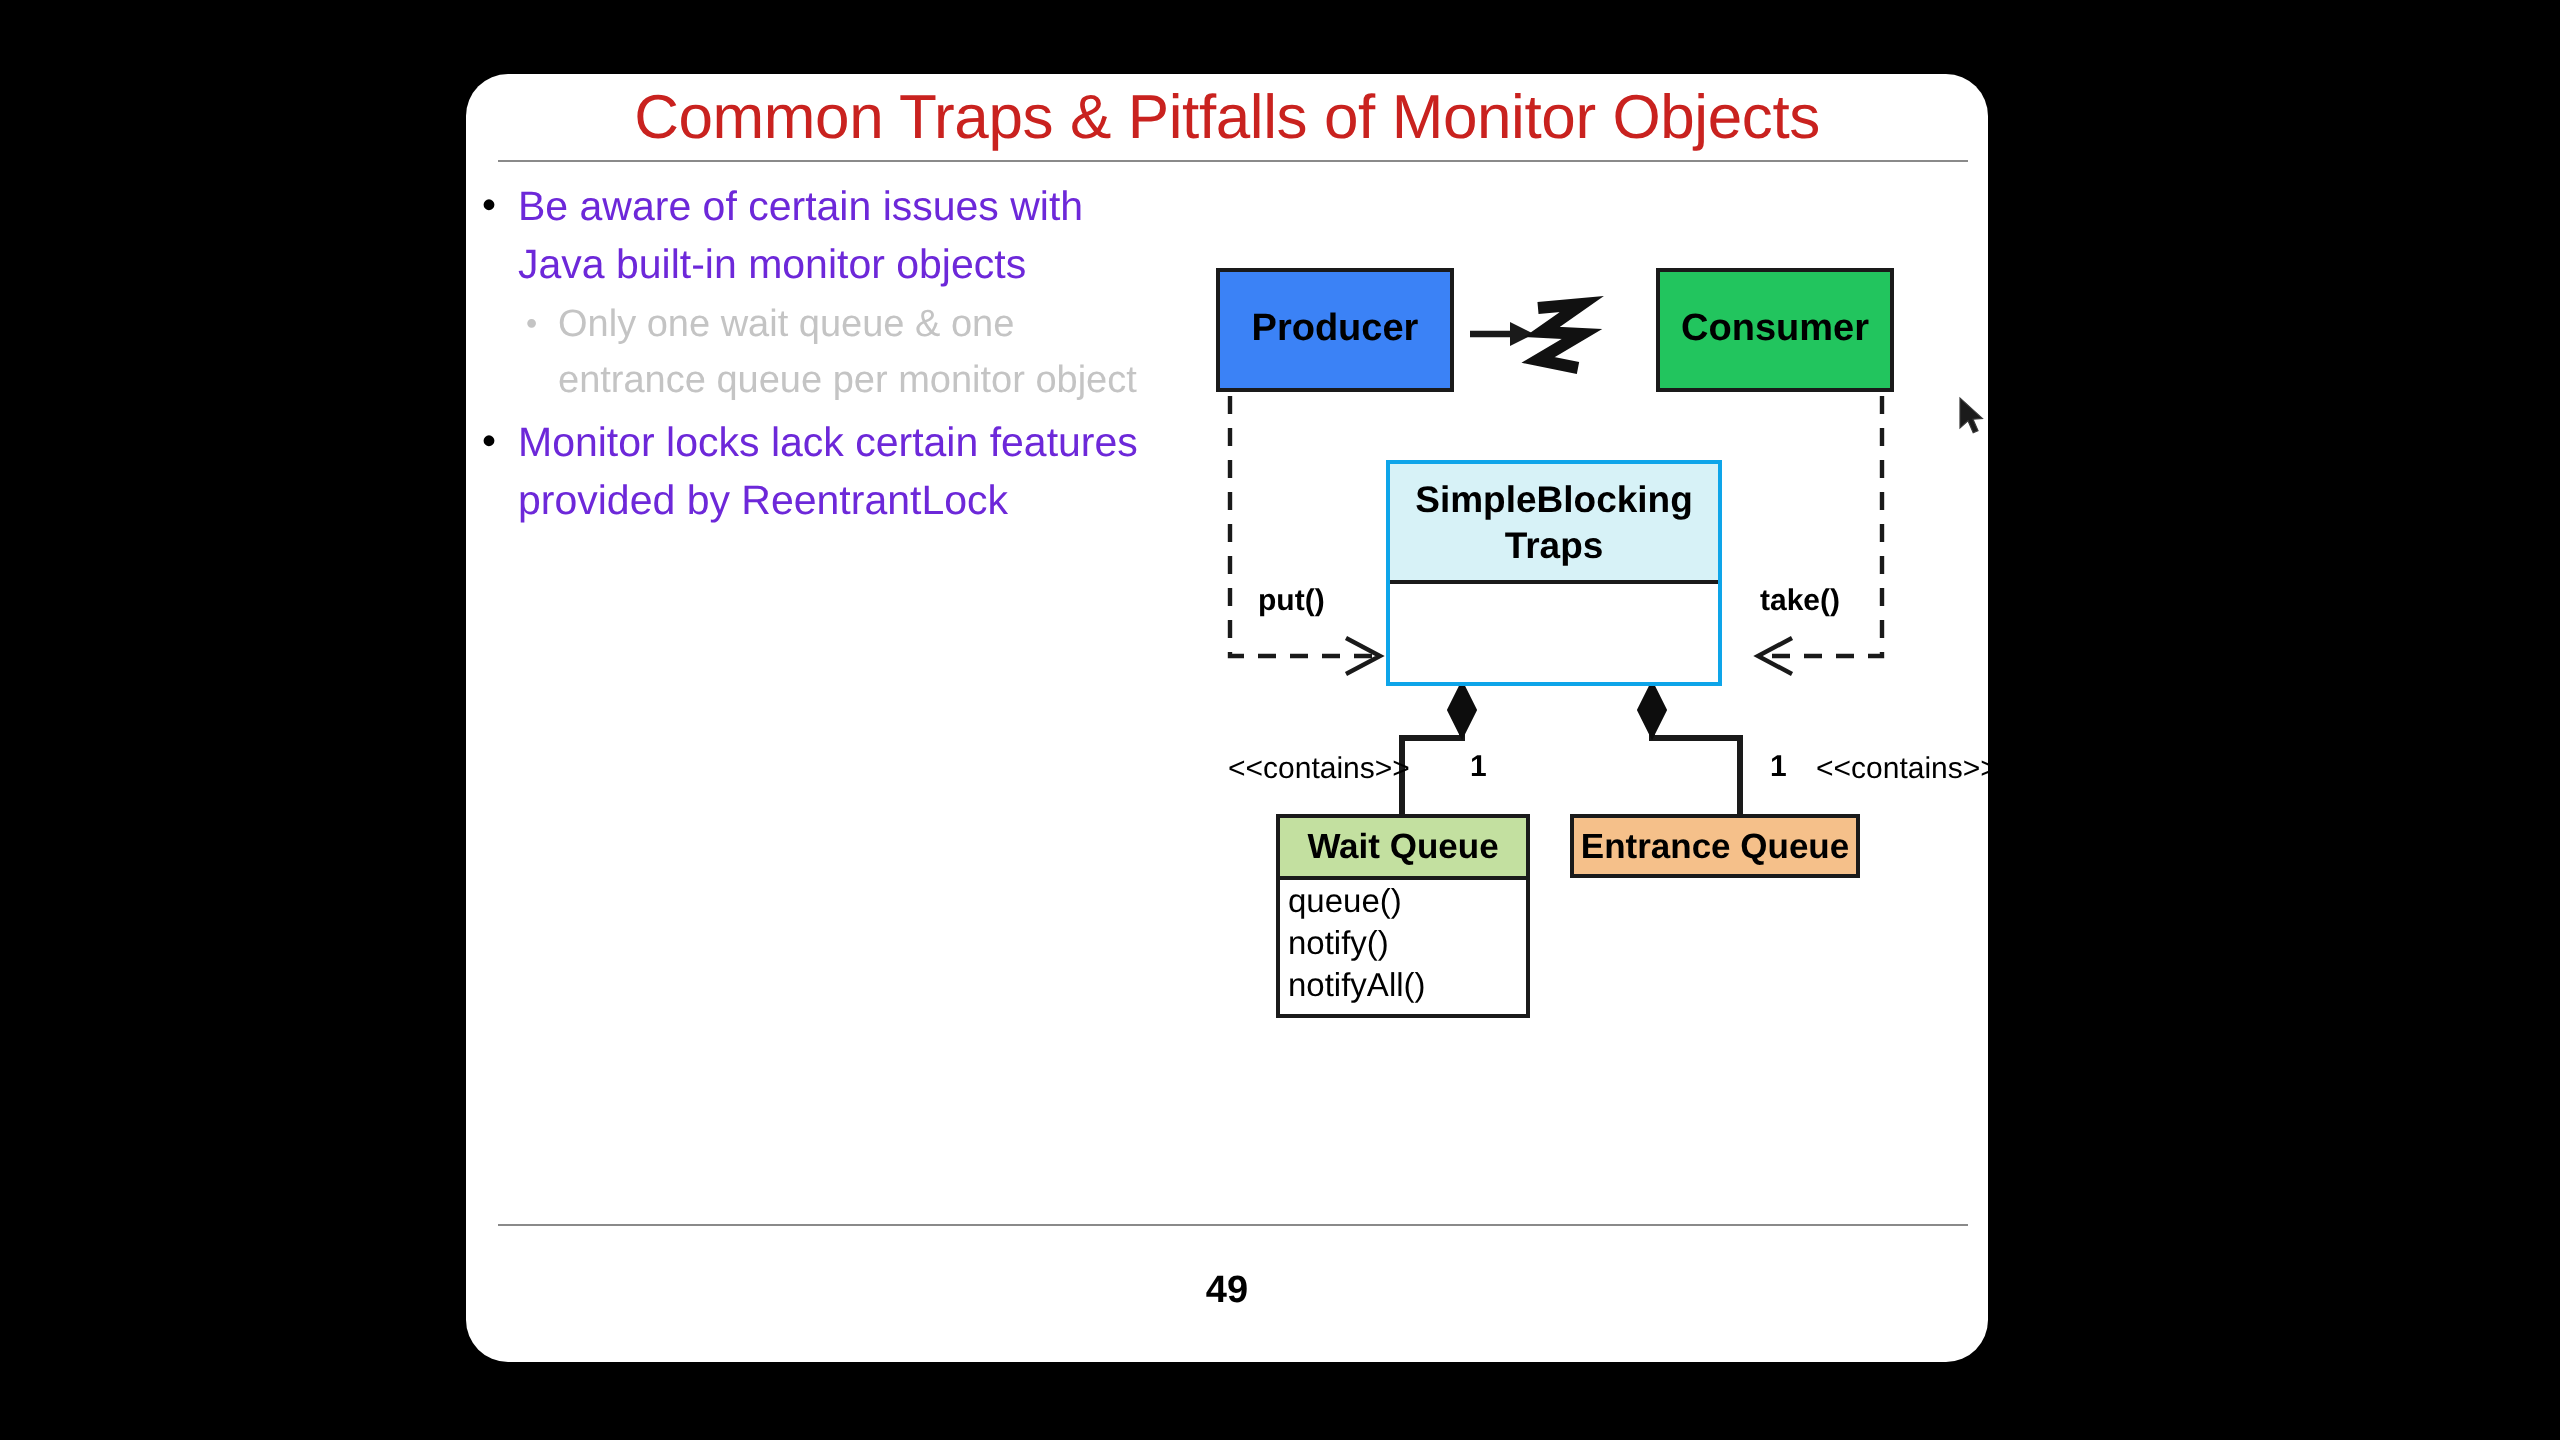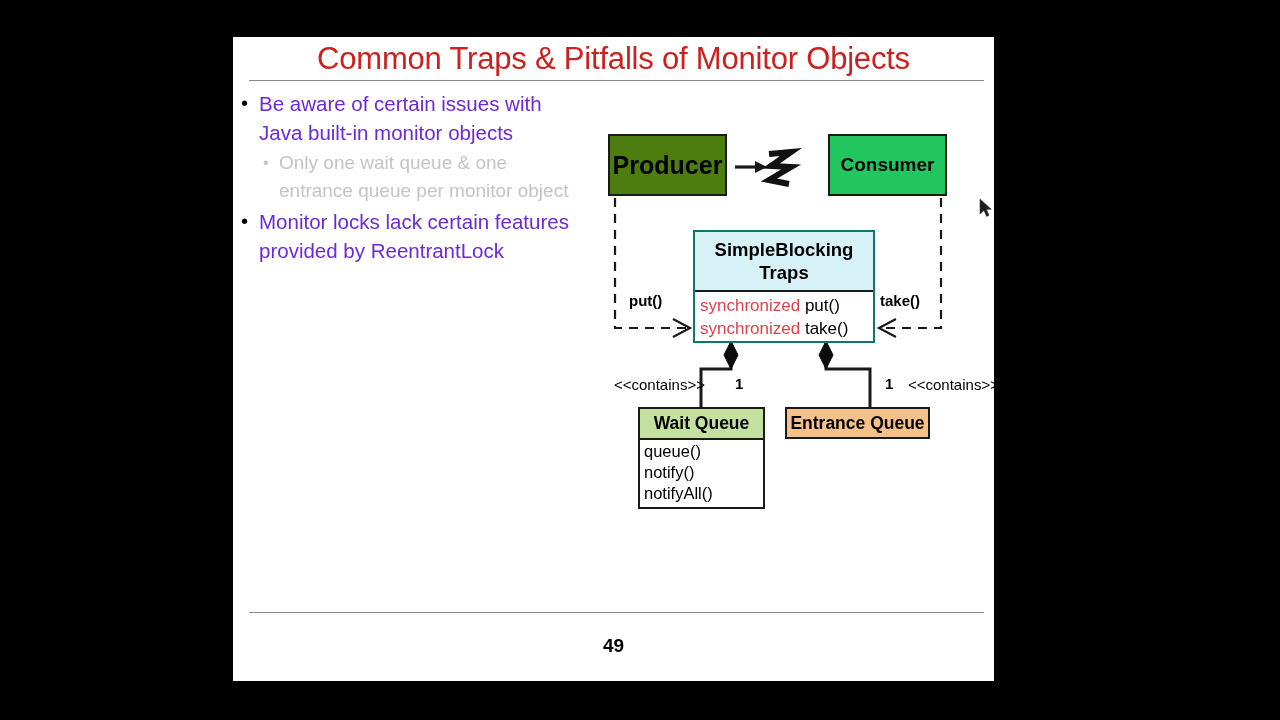--- a/index.html
+++ b/index.html
@@ -21,20 +21,21 @@
 
   
   #slide {
     position: absolute;
     left: 233px;
     top: 37px;
     width: 761px;
     height: 644px;
     background: #ffffff;
     overflow: hidden;
+    border-radius: 21px;
   }
 
   
   #title {
     position: absolute;
     left: 0px;
     top: 4px;
     width: 761px;
     text-align: center;
     font-size: 31px;
@@ -144,42 +145,42 @@
     text-align: center;
     font-weight: bold;
     color: #000000;
   }
 
   #box-producer {
     left: 15px;
     top: 2px;
     width: 119px;
     height: 62px;
-    background: #4d7c0f;
-    font-size: 25px;
+    background: #3b82f6;
+    font-size: 19px;
   }
 
   #box-consumer {
     left: 235px;
     top: 2px;
     width: 119px;
     height: 62px;
     background: #22c55e;
     font-size: 19px;
   }
 
   
   #box-sbq {
     position: absolute;
     left: 100px;
     top: 98px;
-    width: 182px;
+    width: 168px;
     height: 113px;
     box-sizing: border-box;
-    border: 2px solid #0f766e;
+    border: 2px solid #0ea5e9;
     background: #ffffff;
   }
 
   #sbq-header {
     height: 60px;
     box-sizing: border-box;
     background: #d7f2f7;
     border-bottom: 2px solid #1a1a1a;
     display: flex;
     align-items: center;
@@ -351,30 +352,20 @@
         <path d="M 36 14 L 58 12 L 38 26 L 58 27 L 36 40 L 56 44" stroke="#111111" stroke-width="6" fill="none" stroke-linejoin="miter" stroke-linecap="butt"></path>
       </svg>
 
       <div id="box-sbq">
         <div id="sbq-header">
           <span>
             <span>SimpleBlocking</span><br>
             <span>Traps</span>
           </span>
         </div>
-        <div id="sbq-body">
-          <div>
-            <span class="kw-sync">synchronized</span>
-            <span>put()</span>
-          </div>
-          <div>
-            <span class="kw-sync">synchronized</span>
-            <span>take()</span>
-          </div>
-        </div>
       </div>
 
       <div id="box-wq">
         <div id="wq-header">Wait Queue</div>
         <div id="wq-body">
           <div>queue()</div>
           <div>notify()</div>
           <div>notifyAll()</div>
         </div>
       </div>

